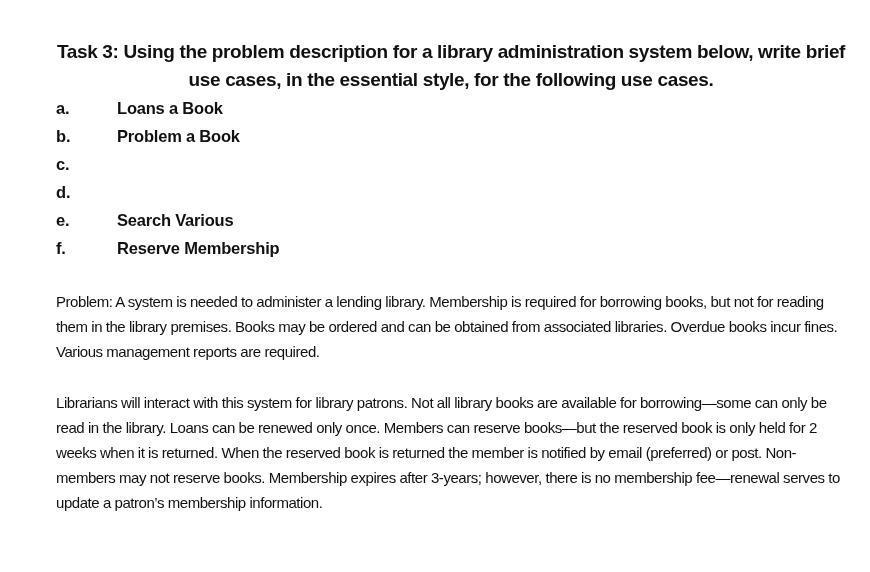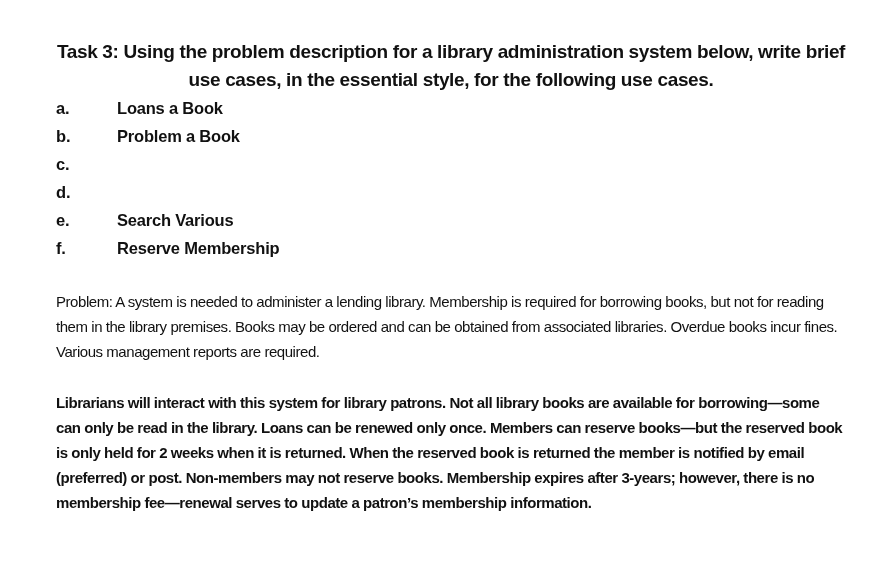--- a/index.html
+++ b/index.html
@@ -49,21 +49,20 @@
       font-size: 15px;
       line-height: 25px;
       letter-spacing: -0.45px;
       margin: 0;
     }
     .problem {
       margin-top: 27px;
     }
     .details {
       margin-top: 26px;
-      font-weight: bold;
     }
   </style>
 </head>
 <body>
 
 <div class="page">
   <p class="task-heading">Task 3: Using the problem description for a library administration system below, write brief use cases, in the essential style, for the following use cases.</p>
 
   <ul class="use-case-list">
     <li class="use-case-item">

